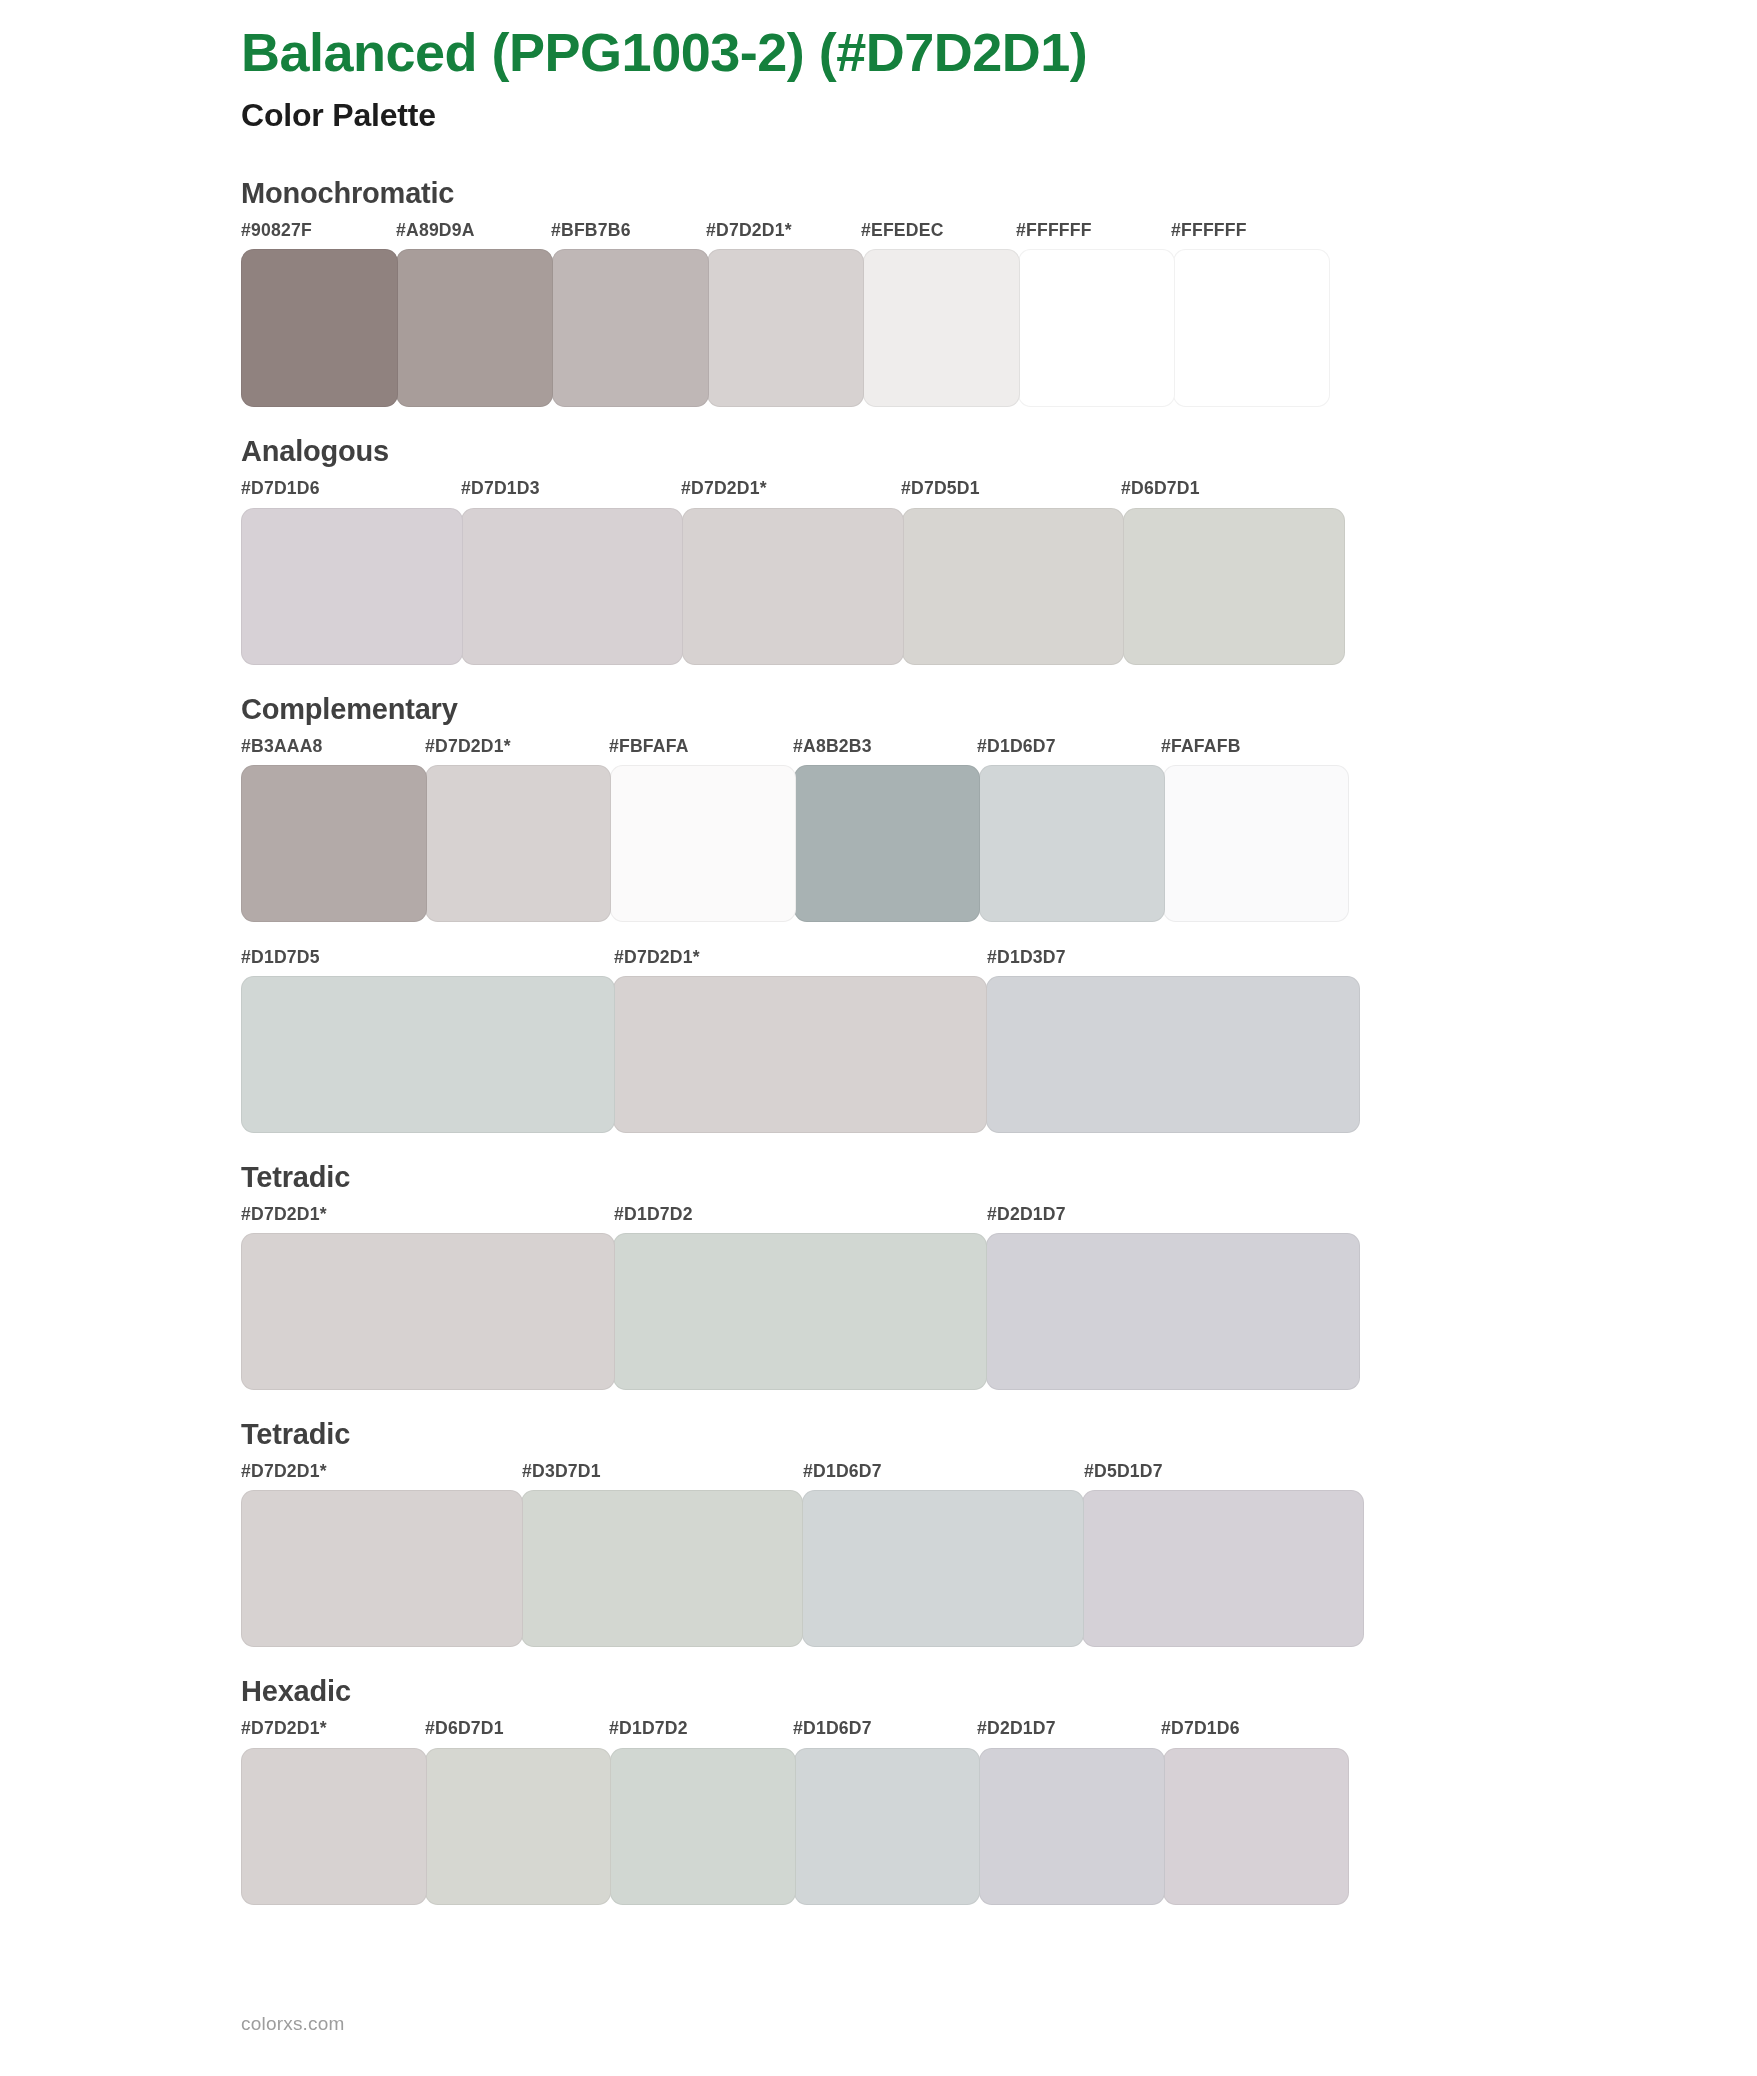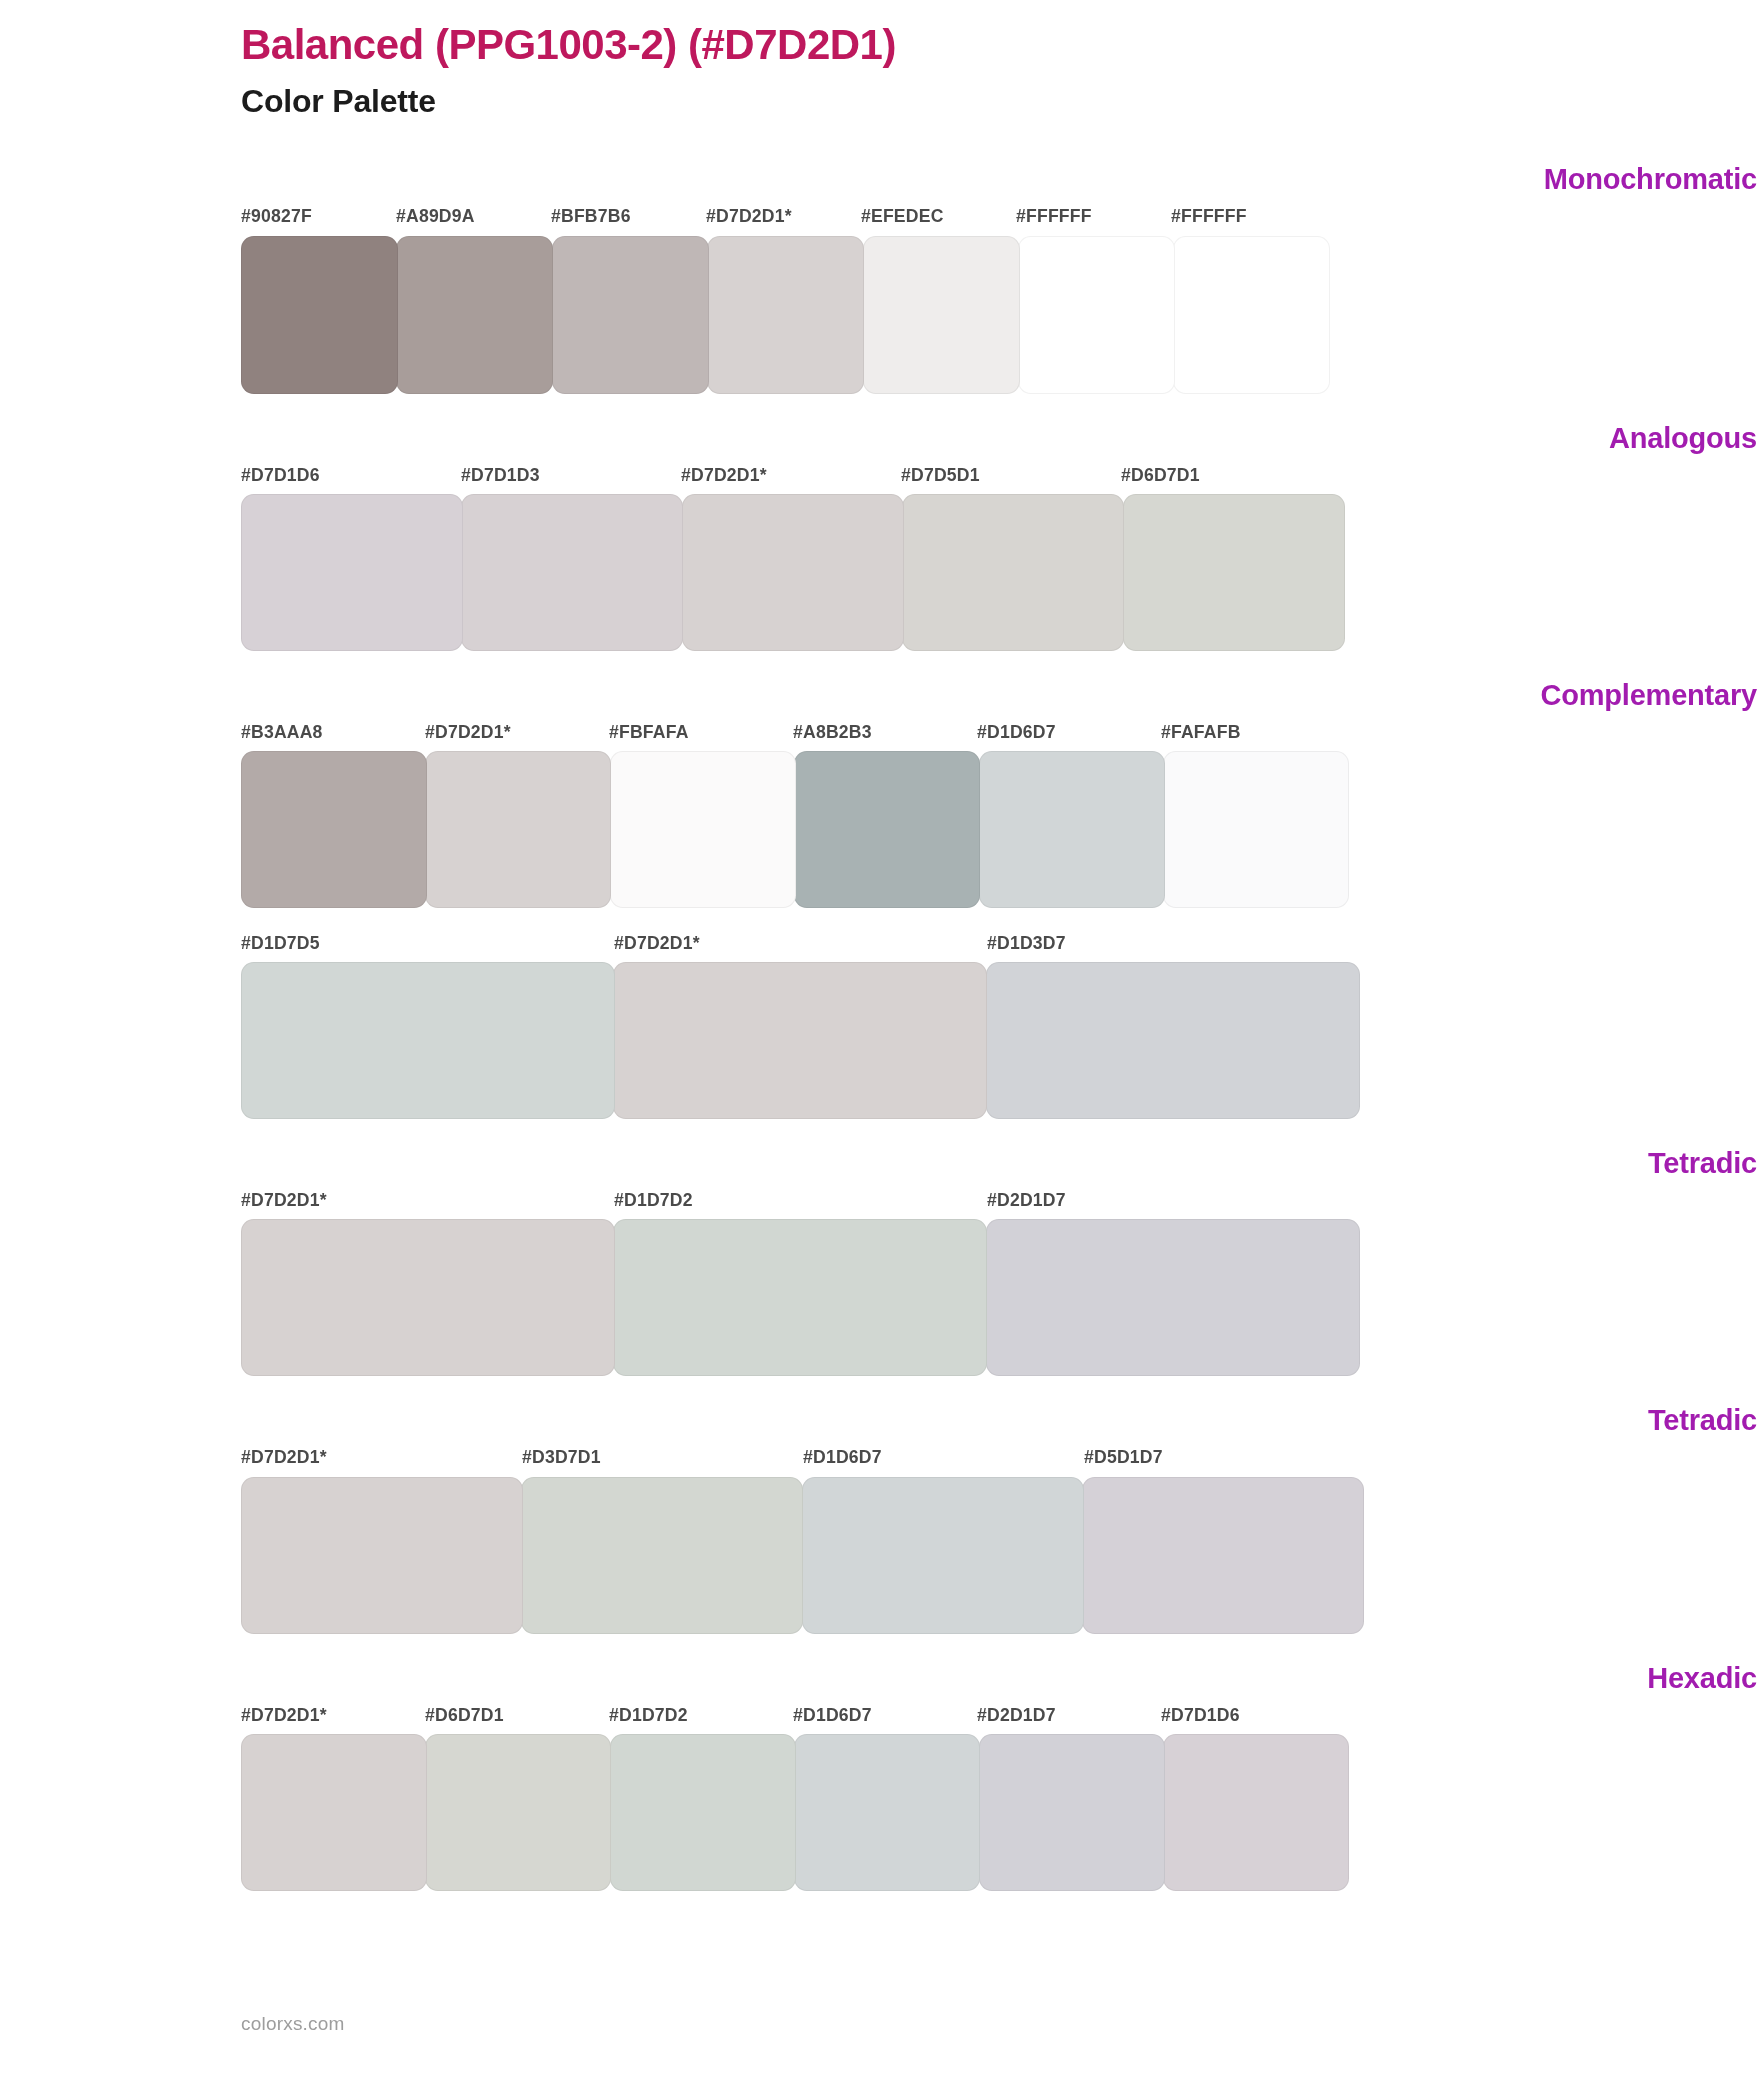--- a/index.html
+++ b/index.html
@@ -22,23 +22,23 @@
     padding: 0;
     position: relative;
   }
 
   
   .header {
     padding: 21px 0 0 241px;
   }
 
   .page-title {
-    font-size: 42px;
-    font-weight: bold;
-    color: #be185d;
+    font-size: 54px;
+    font-weight: bold;
+    color: #15803d;
     letter-spacing: -0.5px;
     line-height: 1.15;
     white-space: nowrap;
   }
 
   .page-subtitle {
     font-size: 32px;
     font-weight: bold;
     color: #1c1c1c;
     letter-spacing: -0.2px;
@@ -52,25 +52,24 @@
   }
 
   .palette-section {
     padding-left: 241px;
     margin-bottom: 27px;
   }
 
   .section-title {
     font-size: 29px;
     font-weight: bold;
-    color: #a21caf;
+    color: #404040;
     letter-spacing: -0.2px;
     line-height: 1.2;
     margin-bottom: 11.2px;
-    text-align: right;
   }
 
   .labels-row {
     display: flex;
     height: 22.4px;
     align-items: flex-start;
   }
 
   .swatch-label {
     font-size: 17.6px;

